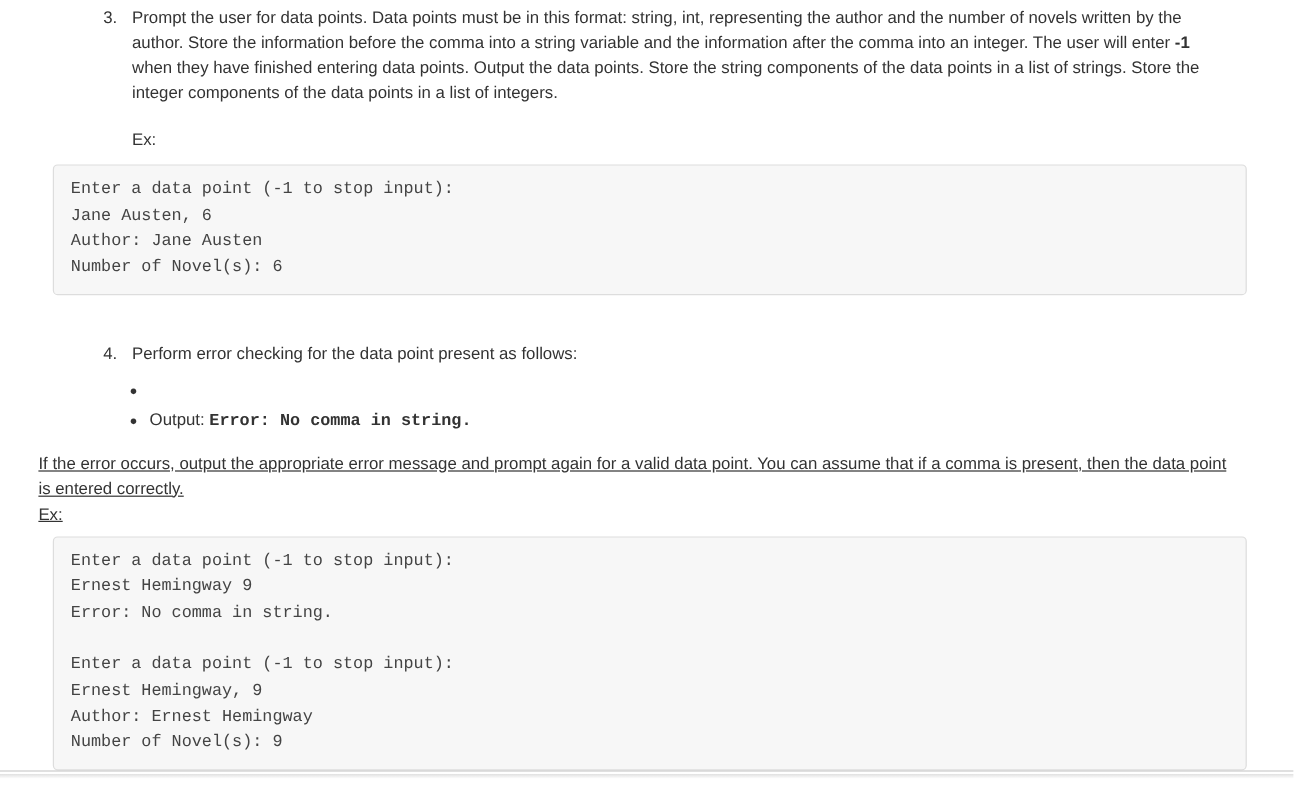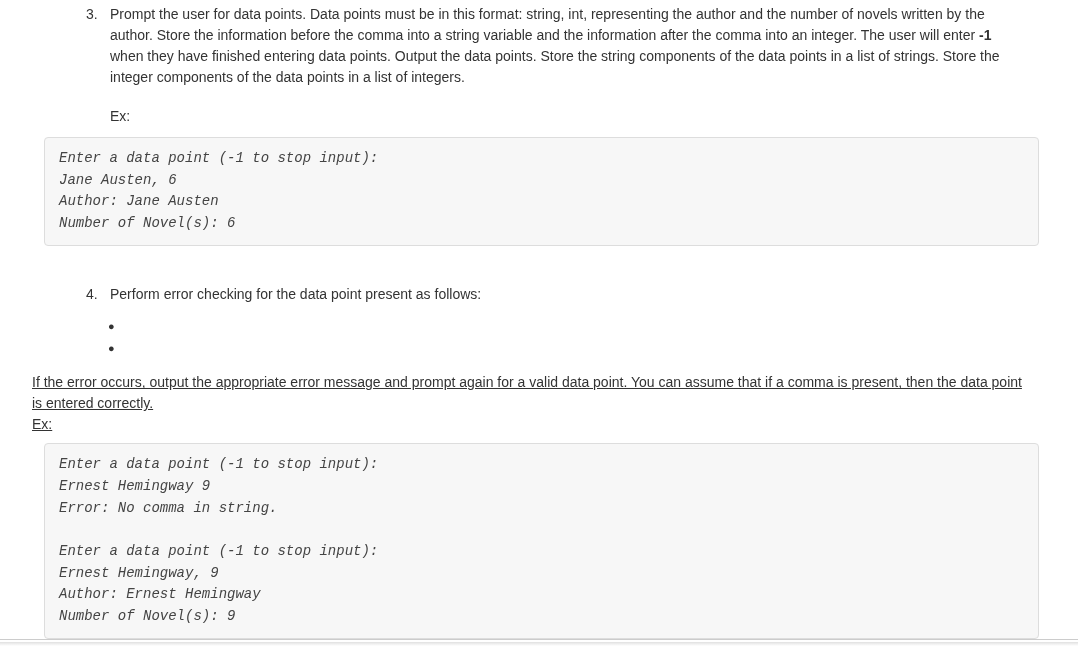--- a/index.html
+++ b/index.html
@@ -42,21 +42,20 @@
     background: #f7f7f7;
     border-radius: 4px;
     margin: 8px 7px 0 12px;
     padding: 10px 14px;
     font-family: "Courier New", Courier, monospace;
     font-size: 14px;
     line-height: 1.55;
     white-space: pre;
     overflow: hidden;
     color: #444;
-    font-style: italic;
   }
   .section-gap {
     height: 38px;
   }
   .bullets {
     padding-left: 76px;
     margin-top: 12px;
   }
   .bullet {
     display: flex;
@@ -115,20 +114,23 @@
       <div class="list-num">4.</div>
       <div class="list-body">Perform error checking for the data point present as follows:</div>
     </div>
 
     <div class="bullets">
       <div class="bullet">
         <span class="dot">●</span>
       </div>
       <div class="bullet">
         <span class="dot">●</span>
+        <span>
+          <span>Output: </span><span class="mono">Error: No comma in string.</span>
+        </span>
       </div>
     </div>
 
     <div class="after-bullets">
       <span>If the error occurs, output the appropriate error message and prompt again for a valid data point. You can assume that if a comma is present, then the data point is entered correctly.</span><br>
       <span>Ex:</span>
     </div>
 
     <pre class="codebox" style="margin-bottom:0;">Enter a data point (-1 to stop input):
 Ernest Hemingway 9

